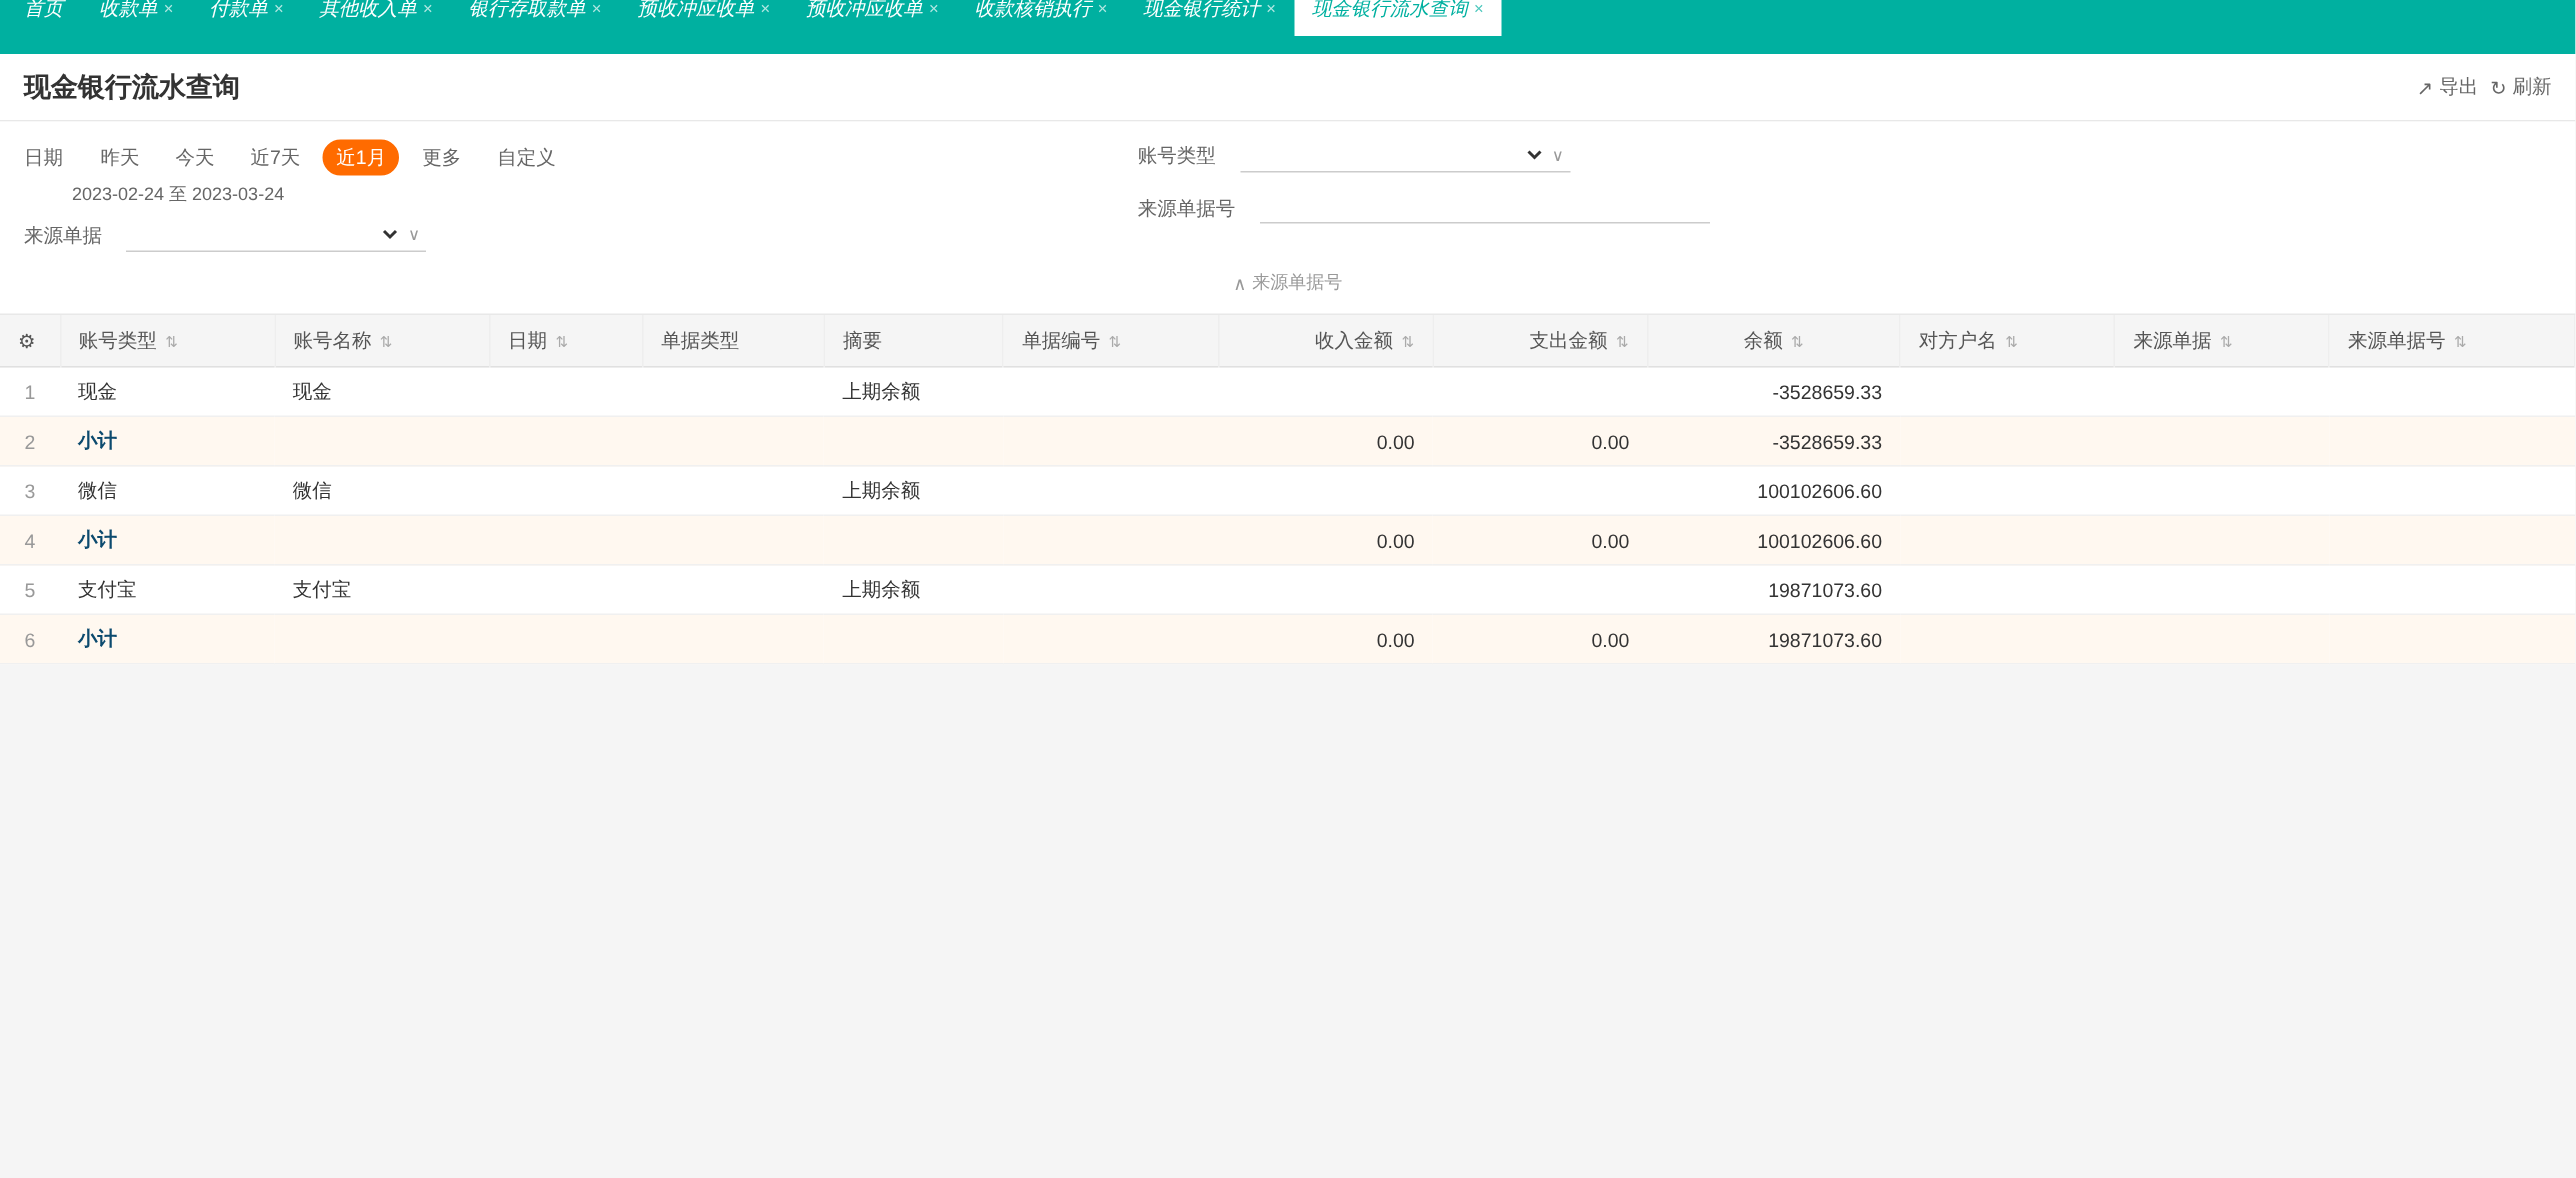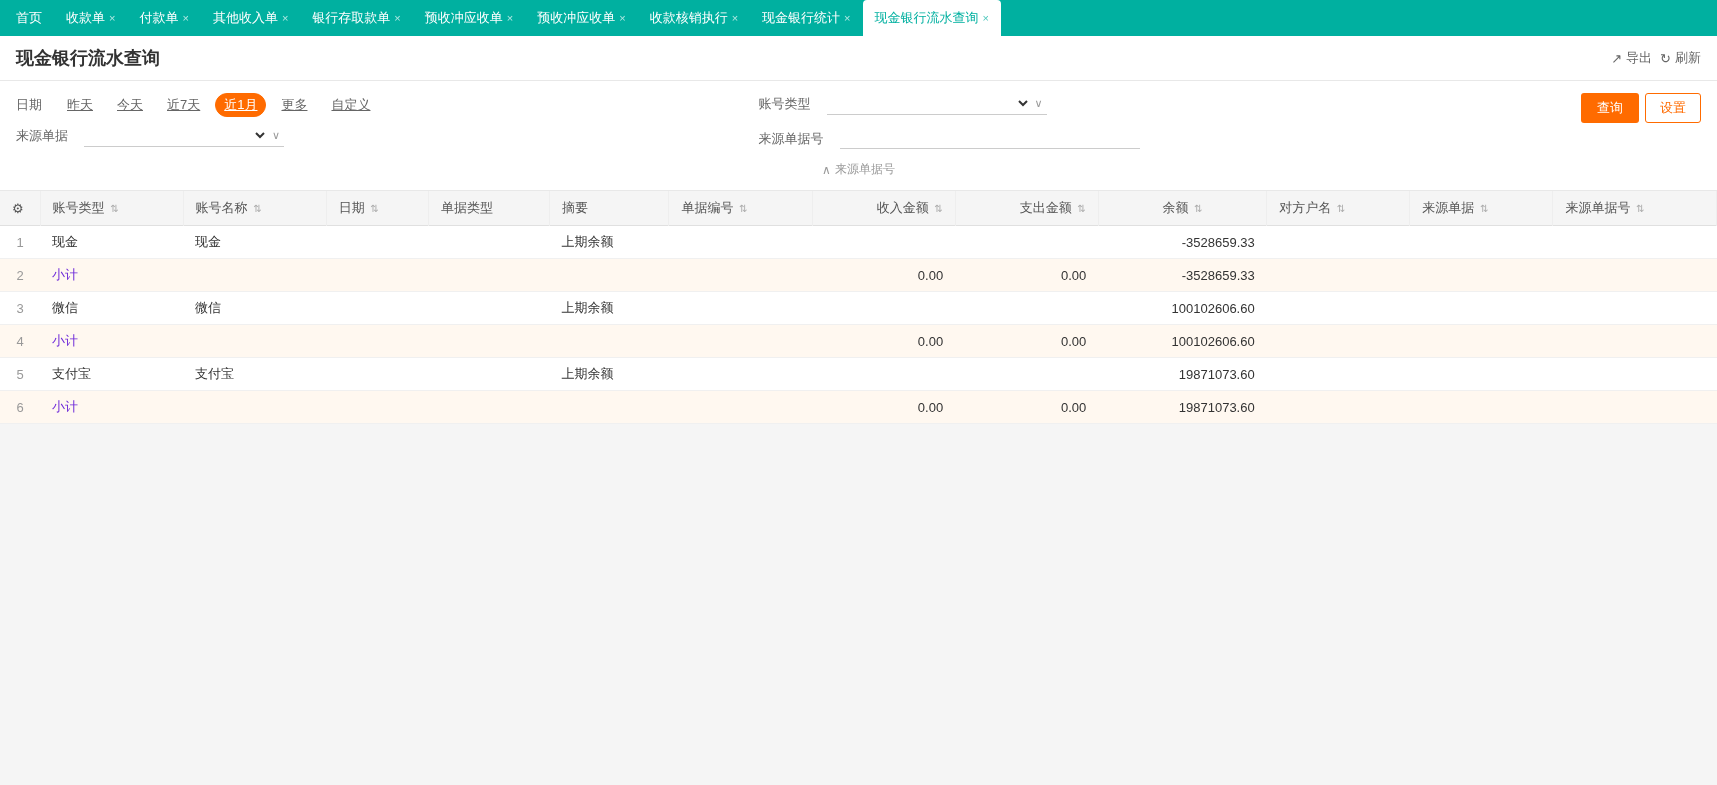--- a/index.html
+++ b/index.html
@@ -4,22 +4,23 @@
   <style>
     * { box-sizing: border-box; margin: 0; padding: 0; }
     body { font-family: 'Microsoft YaHei', Arial, sans-serif; font-size: 13px; background: #f5f5f5; color: #333; }
 
     
     .top-nav {
       background: #00b0a0;
       display: flex;
       align-items: flex-end;
       height: 36px;
-      padding: 0 4px;
+      padding: 12px 4px;
       overflow: hidden;
+      font-style: italic;
     }
     .nav-item {
       color: #fff;
       padding: 0 12px;
       height: 36px;
       line-height: 36px;
       cursor: pointer;
       white-space: nowrap;
       font-size: 13px;
       display: flex;
@@ -59,21 +60,21 @@
     .filter-row {
       display: flex;
       align-items: center;
       gap: 16px;
       margin-bottom: 8px;
     }
     .filter-label { color: #666; white-space: nowrap; font-size: 13px; }
     .date-options { display: flex; align-items: center; gap: 6px; }
     .date-btn {
       padding: 2px 8px; border-radius: 3px; cursor: pointer; font-size: 13px;
-      border: 1px solid transparent; background: none; color: #666; text-decoration: underline;
+      border: 1px solid transparent; background: none; color: #666;
     }
     .date-btn.active {
       background: #ff6b00; color: #fff; border-color: #ff6b00; border-radius: 12px;
     }
     .date-range { color: #666; font-size: 12px; margin-left: 4px; }
     .filter-select-wrapper {
       display: flex; align-items: center; gap: 4px;
       border-bottom: 1px solid #ccc;
       padding: 2px 4px;
       min-width: 200px;
@@ -132,21 +133,21 @@
     .sort-icon { color: #aaa; font-size: 10px; margin-left: 2px; }
 
     tbody tr { border-bottom: 1px solid #f0f0f0; }
     tbody tr.subtotal { background: #fff8f0; }
     tbody td {
       padding: 7px 12px;
       white-space: nowrap;
       color: #333;
     }
     tbody td:first-child { color: #999; text-align: center; width: 40px; }
-    .td-orange { color: #6d28d9; }
+    .td-orange { color: #0c4a6e; font-weight: bold; }
   </style>
 </head>
 <body>
 
 <nav class="top-nav">
   <div class="nav-item">
     <span>首页</span>
   </div>
   <div class="nav-item">
     <span>收款单</span>
@@ -208,20 +209,23 @@
         <span class="filter-label">日期</span>
         <div class="date-options">
           <button class="date-btn">昨天</button>
           <button class="date-btn">今天</button>
           <button class="date-btn">近7天</button>
           <button class="date-btn active">近1月</button>
           <button class="date-btn">更多</button>
           <button class="date-btn">自定义</button>
         </div>
       </div>
+      <div class="filter-row" style="margin-left:28px; margin-top:-4px;">
+        <span class="date-range">2023-02-24 至 2023-03-24</span>
+      </div>
       <div class="filter-row" style="margin-top:8px;">
         <span class="filter-label">来源单据</span>
         <div class="filter-select-wrapper">
           <select>
             <option></option>
           </select>
           <span class="dropdown-icon">∨</span>
         </div>
       </div>
     </div>
@@ -236,24 +240,20 @@
           <span class="dropdown-icon">∨</span>
         </div>
       </div>
       <div class="filter-row" style="margin-top:14px;">
         <span class="filter-label">来源单据号</span>
         <input class="filter-input" type="text" style="min-width: 300px;">
       </div>
     </div>
 
     <div style="min-width:200px; display:flex; flex-direction:column; gap:8px;">
-      <div style="display:flex; gap:6px; justify-content:flex-end;">
-        <button class="query-btn">查询</button>
-        <button class="settings-btn">设置</button>
-      </div>
     </div>
   </div>
 
   <div class="collapse-bar">
     <span>∧</span>
     <span>来源单据号</span>
   </div>
 </div>
 
 <div class="table-container">

